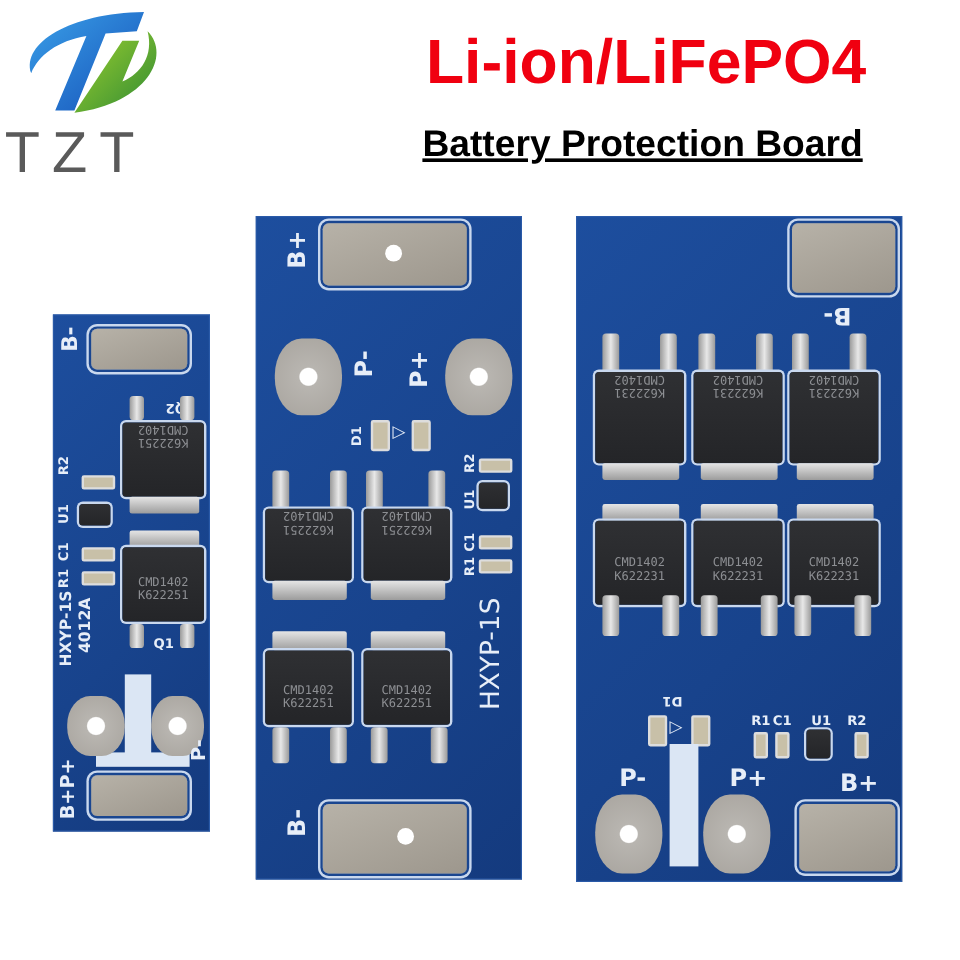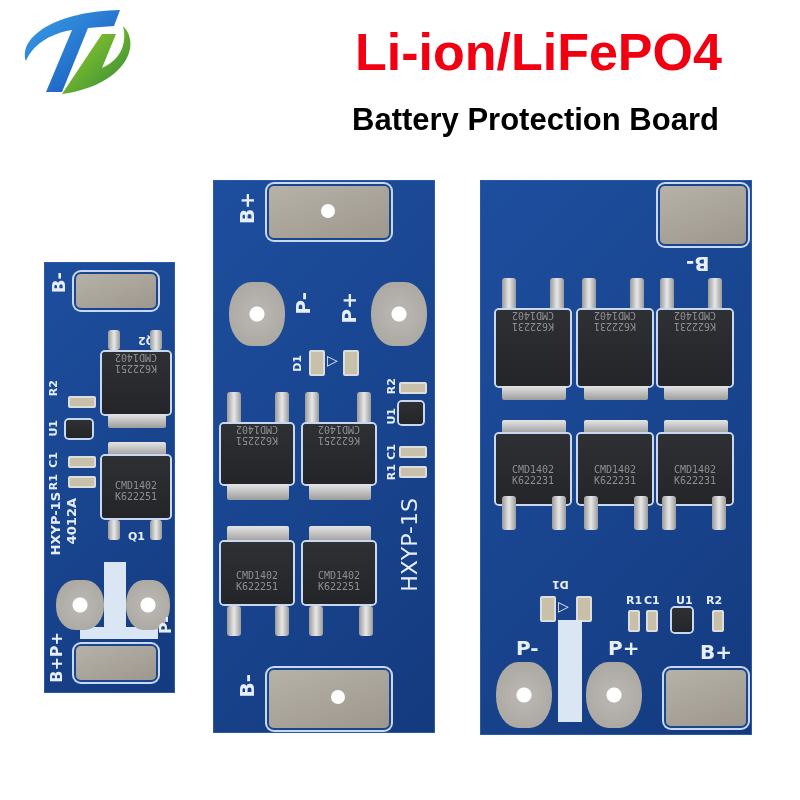--- a/index.html
+++ b/index.html
@@ -1,19 +1,19 @@
 <!DOCTYPE html>
 <html><head>
 <meta charset="utf-8">
 <style>
   html,body{margin:0;padding:0;background:#fff;}
   body{width:800px;height:800px;position:relative;overflow:hidden;font-family:"Liberation Sans",sans-serif;}
   .abs{position:absolute;}
   .title{left:355px;top:22px;font-size:52px;font-weight:bold;color:#f00010;letter-spacing:0px;white-space:nowrap;}
-  .subtitle{left:352px;top:102px;font-size:31px;font-weight:bold;color:#000;white-space:nowrap;}
+  .subtitle{left:352px;top:102px;font-size:31px;font-weight:bold;color:#000;white-space:nowrap;text-decoration:underline;}
   .brand{left:4px;top:100px;font-size:48px;color:#5a5a5a;letter-spacing:10px;font-weight:normal;}
   .board{background:linear-gradient(135deg,#1d4e9e,#18438c 60%,#143a7e);box-shadow:0 0 0 1px #2a5aa8 inset;}
   .pad{background:linear-gradient(160deg,#b7b2a8,#9d978d);border-radius:5px;box-shadow:0 0 0 2px #1a4690,0 0 0 4px #c9d8ee;}
   .round{background:radial-gradient(circle,#fff 0 7px,#b8b5b0 8px,#a7a39d 100%);border-radius:40%/48%;}
   .hole{background:#fff;border-radius:50%;}
   .silk{color:#e7eef8;font-family:"DejaVu Sans",sans-serif;font-weight:bold;}
   .vtxt{writing-mode:vertical-rl;transform:rotate(180deg);}
   .chip{background:linear-gradient(180deg,#2f3033,#242528);border-radius:3px;color:#8d8f93;font-family:"DejaVu Sans Mono",monospace;font-size:10px;text-align:center;box-shadow:0 0 0 2px #c9d8ee;}
   .tab{background:linear-gradient(180deg,#e5e5e5,#9c9c9c);border-radius:2px;}
   .leg{background:linear-gradient(90deg,#9a9a9a,#e8e8e8,#9a9a9a);border-radius:3px;}
@@ -32,20 +32,21 @@
           <stop offset="1" stop-color="#1550b8"></stop>
         </linearGradient>
       <linearGradient id="gg" x1="0" y1="0" x2="1" y2="1">
           <stop offset="0" stop-color="#9fd12e"></stop>
           <stop offset="1" stop-color="#2f8a34"></stop>
         </linearGradient>
     </defs>
     <path d="M8 55 C0 30 40 5 102 4 L96 20 L70 22 L44 86 L28 86 L54 24 C30 28 14 40 8 55 Z" fill="url(#gb)"></path>
     <path d="M84 28 L98 28 L84 62 C100 55 110 40 105 20 C125 40 105 80 44 88 Z" fill="url(#gg)"></path>
   </svg>
+  <div class="abs brand">TZT</div>
 </div>
 
 <div class="abs title">Li-ion/LiFePO4</div>
 <div class="abs subtitle">Battery Protection Board</div>
 
 <div class="abs board" style="left:44px;top:262px;width:131px;height:431px;">
   <div class="abs pad" style="left:32px;top:12px;width:80px;height:34px;"></div>
   <div class="abs silk vtxt" style="left:4px;top:10px;font-size:18px;">B-</div>
   <div class="abs silk flip" style="left:94px;top:72px;font-size:11px;">Q2</div>
   <div class="abs leg" style="left:64px;top:68px;width:12px;height:20px;"></div>

